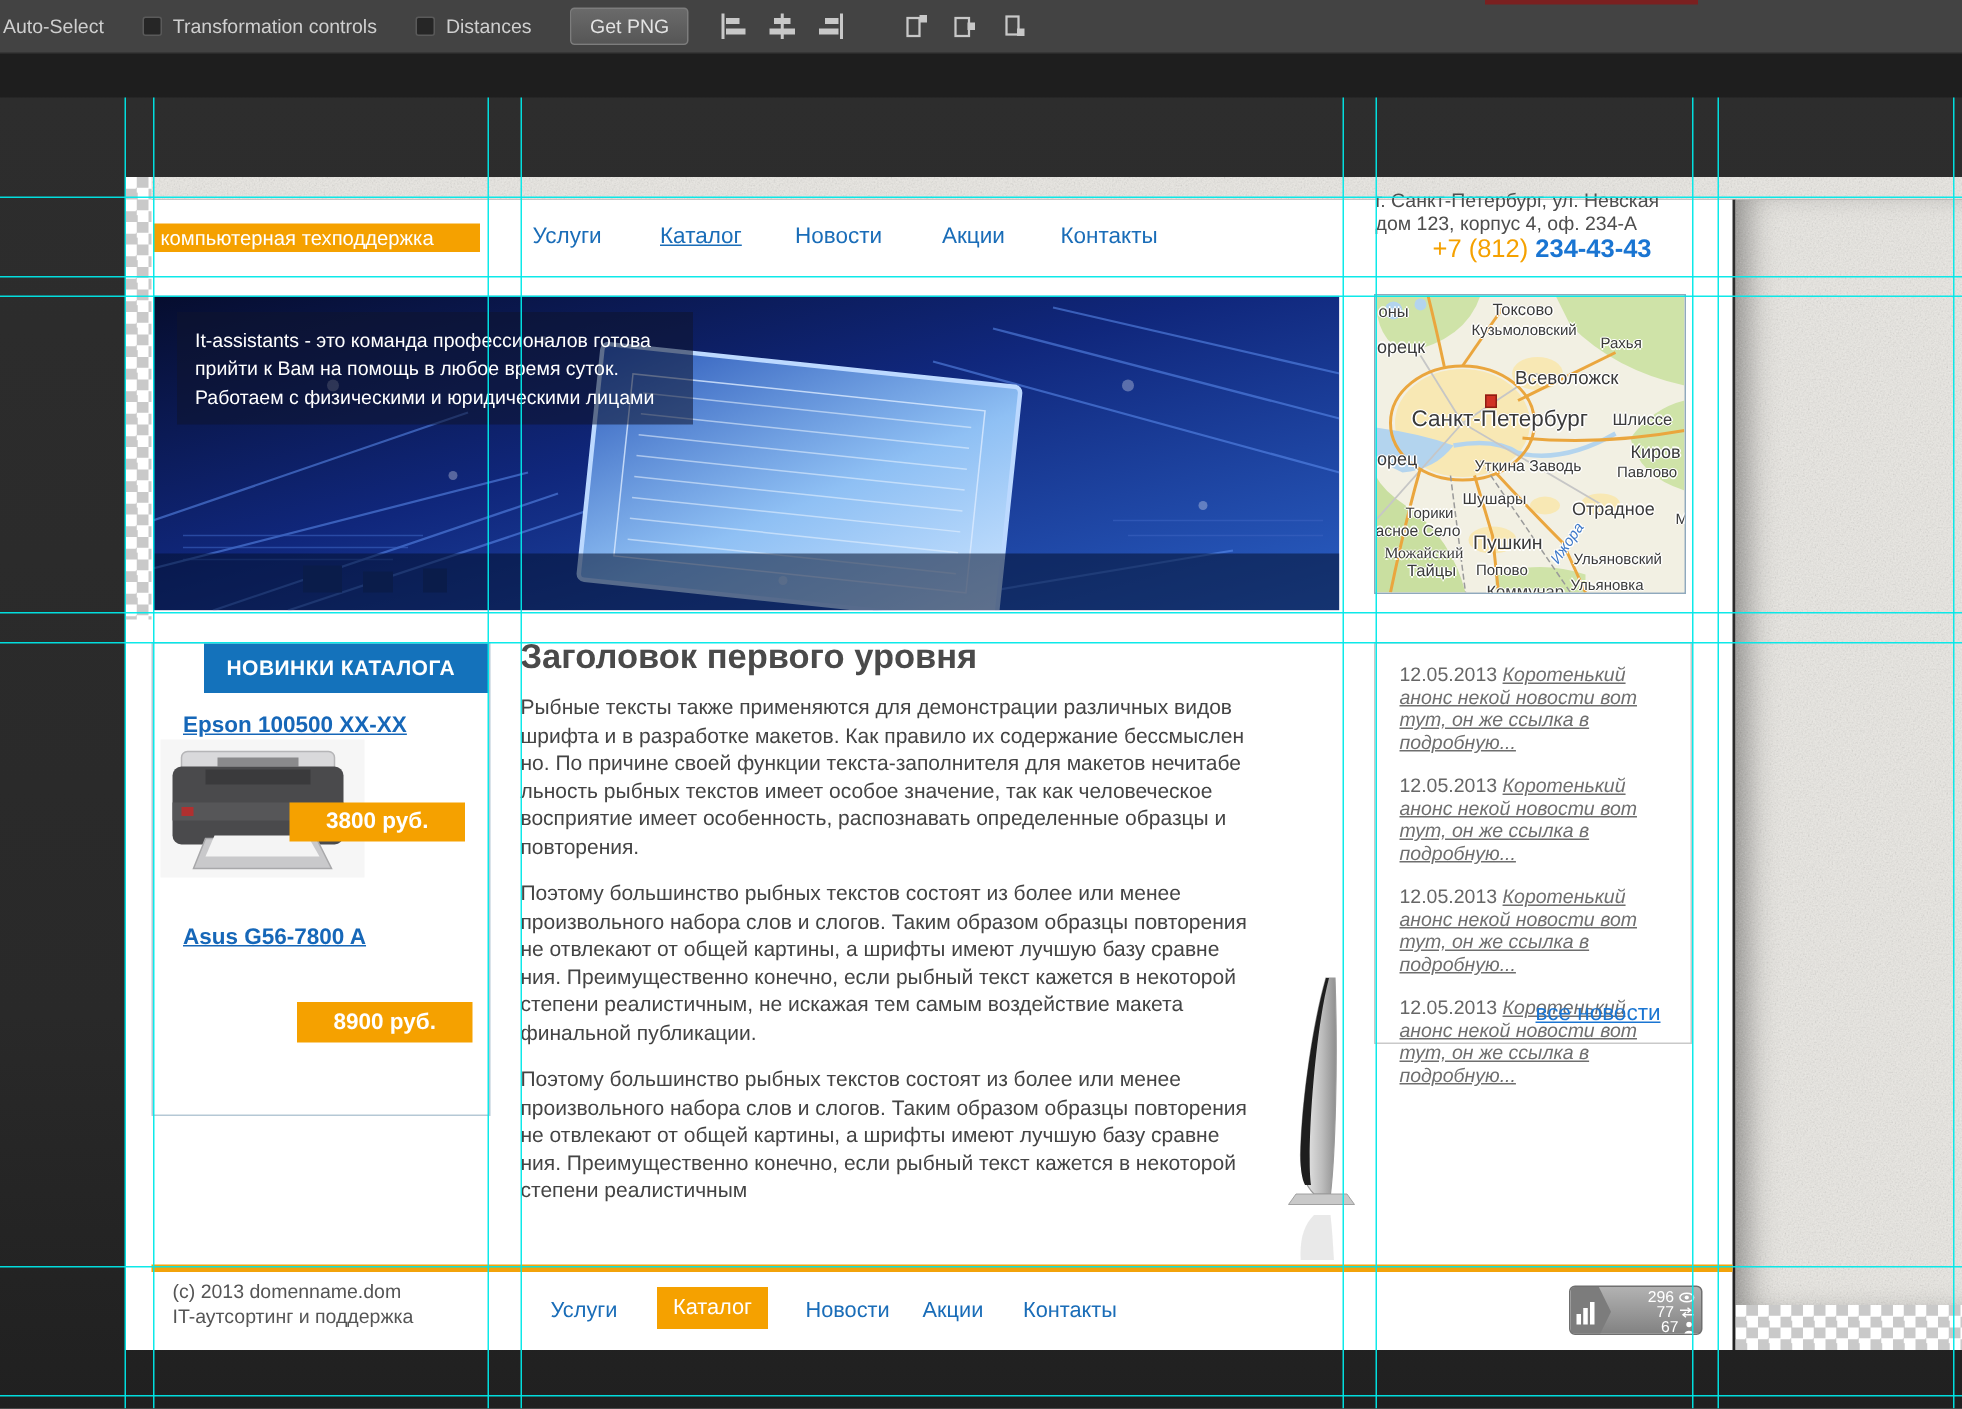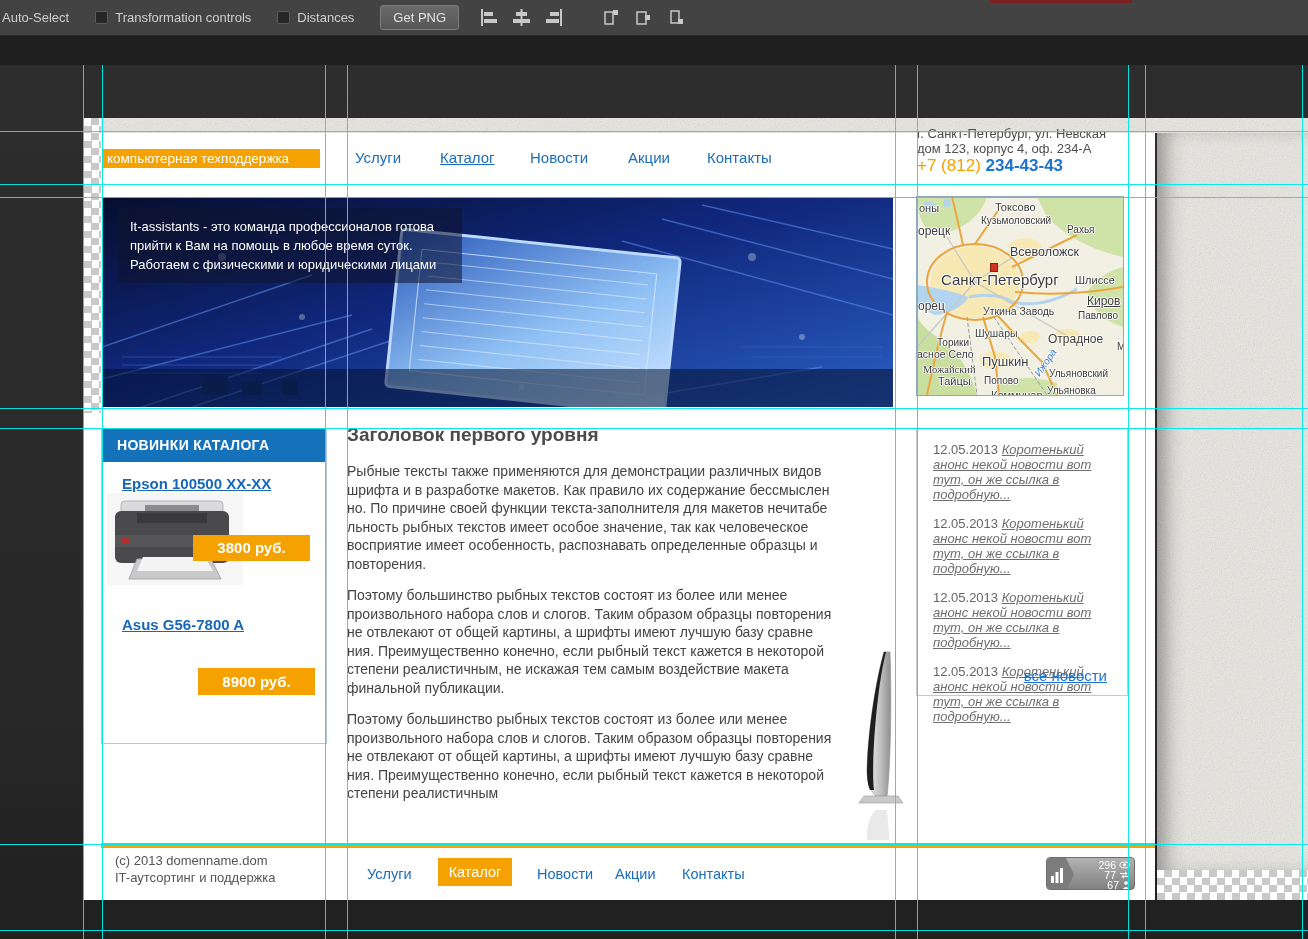--- a/index.html
+++ b/index.html
@@ -40,41 +40,41 @@
   .checker-br{position:absolute;left:1157px;top:805px;width:151px;height:30px;}
 
   
   .logo-title{position:absolute;left:101px;top:61px;font-size:25px;font-weight:bold;color:#383838;letter-spacing:-.5px;white-space:nowrap;}
   .logo-sub{position:absolute;left:102px;top:84px;width:218px;height:19px;background:#F5A100;color:#fff;
             font-size:13.5px;line-height:19px;padding-left:5px;white-space:nowrap;}
   .nav-link{position:absolute;top:84px;font-size:15px;color:#1a6db8;white-space:nowrap;cursor:pointer;}
   .nav-active{text-decoration:underline;}
   .addr{position:absolute;left:917px;font-size:13px;color:#4e4e4e;white-space:nowrap;}
   .phone{position:absolute;left:917px;top:91px;font-size:17px;white-space:nowrap;}
-  .phone .code{color:#F5A100;}
+  .phone .code{color:#F5A100;padding-left:38px;}
   .phone .num{color:#1a75d2;font-weight:bold;}
 
   .hero{position:absolute;left:102px;top:132px;width:791px;height:210px;overflow:hidden;}
   .hero-overlay{position:absolute;left:16px;top:11px;width:344px;background:rgba(14,20,46,.55);
                 color:#fff;font-size:13px;line-height:19px;padding:9px 12px;white-space:pre-line;}
 
   .map{position:absolute;left:916px;top:131px;width:208px;height:200px;border:1px solid #8fa9bd;background:#f2f0e3;overflow:hidden;}
   .map-label{position:absolute;color:#3a3a3a;white-space:nowrap;
              text-shadow:1px 0 0 #fff,-1px 0 0 #fff,0 1px 0 #fff,0 -1px 0 #fff;}
   .map-marker{position:absolute;left:73px;top:66px;width:8px;height:9px;background:#d03224;border:1px solid #8e1d12;}
 
-  .catalog-box{position:absolute;left:101px;top:363px;width:226px;height:316px;background:#fff;border:1px solid #b5c8d5;}
+  .catalog-box{position:absolute;left:101px;top:363px;width:226px;height:316px;background:#fff;border:1px solid #b5c8d5;padding-left:34px;}
   .catalog-head{height:33px;background:#1472BB;color:#fff;font-size:14px;font-weight:bold;
                 line-height:33px;padding-left:15px;letter-spacing:.3px;}
   .prod-link{position:absolute;left:20px;font-size:15px;font-weight:bold;color:#1667b8;text-decoration:underline;white-space:nowrap;cursor:pointer;}
   .prod-img{position:absolute;background:#f6f6f6;}
   .price{position:absolute;width:117px;background:#F5A100;color:#fff;font-size:15px;font-weight:bold;
          text-align:center;z-index:3;}
 
-  .h1{position:absolute;left:347px;top:359px;font-size:19px;font-weight:bold;color:#4a4a4a;white-space:nowrap;}
+  .h1{position:absolute;left:347px;top:359px;font-size:23px;font-weight:bold;color:#4a4a4a;white-space:nowrap;}
   .article{position:absolute;left:347px;top:397px;width:530px;font-size:14px;line-height:18.5px;color:#444;}
   .article p{margin:0 0 13px 0;white-space:pre-line;}
   .monitor{position:absolute;left:840px;top:585px;width:75px;height:190px;}
 
   .news-box{position:absolute;left:916px;top:363px;width:212px;height:268px;background:#fff;border:1px solid #c9c9c9;
             padding:13px 14px 0 16px;font-size:13px;line-height:15px;}
   .news-item{margin-bottom:14px;color:#666;}
   .news-item .nlink{font-style:italic;text-decoration:underline;color:#6e6e6e;cursor:pointer;}
   .all-news{position:absolute;right:20px;bottom:12px;color:#1a75d2;font-size:15px;text-decoration:underline;cursor:pointer;}
 
@@ -304,21 +304,21 @@
       <div id="map-labels">
           <span class="map-label" style="left: 2px; top: 5px; font-size: 11px;">оны</span>
           <span class="map-label" style="left: 78px; top: 4px; font-size: 11px;">Токсово</span>
           <span class="map-label" style="left: 64px; top: 18px; font-size: 10px;">Кузьмоловский</span>
           <span class="map-label" style="left: 150px; top: 27px; font-size: 10px;">Рахья</span>
           <span class="map-label" style="left: 1px; top: 27px; font-size: 12px;">орецк</span>
           <span class="map-label" style="left: 93px; top: 48px; font-size: 12.5px;">Всеволожск</span>
           <span class="map-label" style="left: 4px; top: 74px; font-size: 15px; margin-left: 20px;">Санкт-Петербург</span>
           <span class="map-label" style="left: 158px; top: 77px; font-size: 11px;">Шлиссе</span>
           <span class="map-label" style="left: 1px; top: 102px; font-size: 12px;">орец</span>
-          <span class="map-label" style="left: 170px; top: 97px; font-size: 12px; text-decoration: underline;">Киров</span>
+          <span class="map-label" style="left: 170px; top: 97px; font-size: 12px;">Киров</span>
           <span class="map-label" style="left: 66px; top: 108px; font-size: 10.5px;">Уткина Заводь</span>
           <span class="map-label" style="left: 161px; top: 113px; font-size: 10px;">Павлово</span>
           <span class="map-label" style="left: 58px; top: 130px; font-size: 10.5px;">Шушары</span>
           <span class="map-label" style="left: 131px; top: 135px; font-size: 12px;">Отрадное</span>
           <span class="map-label" style="left: 20px; top: 140px; font-size: 10px;">Торики</span>
           <span class="map-label" style="left: 200px; top: 144px; font-size: 10px;">М</span>
           <span class="map-label" style="left: 0px; top: 151px; font-size: 10.5px;">асное Село</span>
           <span class="map-label" style="left: 65px; top: 157px; font-size: 13px;">Пушкин</span>
           <span class="map-label" style="left: 6px; top: 167px; font-size: 10.5px; font-family: Liberation Serif, serif;">Можайский</span>
           <span class="map-label" style="left: 132px; top: 171px; font-size: 10px;">Ульяновский</span>

